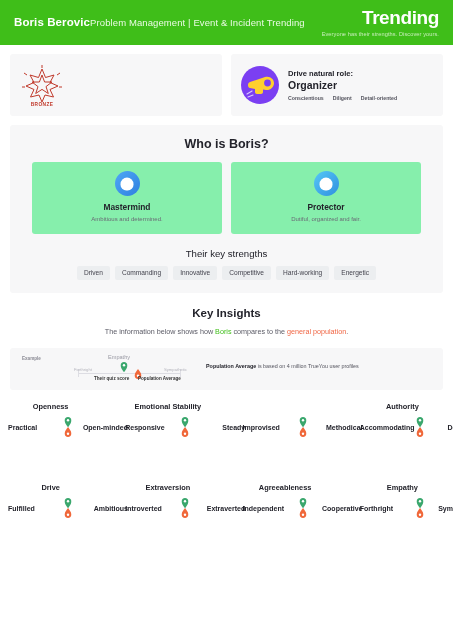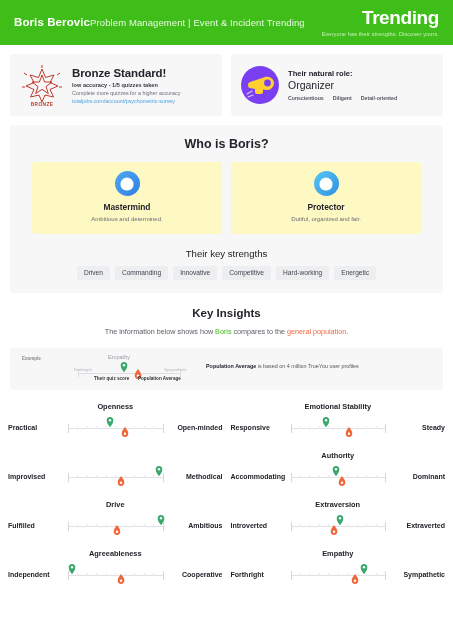--- a/index.html
+++ b/index.html
@@ -33,33 +33,33 @@
               font-size:4.8px;font-weight:bold;color:#c0392b;letter-spacing:.4px;}
   .card-txt{flex:1;min-width:0;}
   .card-title{font-size:11.5px;font-weight:bold;color:#23232b;letter-spacing:-.1px;}
   .card-sub{font-size:5.6px;font-weight:bold;color:#3a3a44;margin-top:3px;}
   .card-note{font-size:5.4px;color:#6f6f7a;margin-top:2.5px;}
   .card-link{font-size:5.4px;color:#4aa3df;margin-top:1.5px;}
 
   .role-art{width:38px;height:38px;flex:0 0 38px;border-radius:50%;
             background:#7b3ff2;margin-right:9px;position:relative;overflow:hidden;}
   .role-title{font-size:7.6px;font-weight:bold;color:#23232b;}
-  .role-name{font-size:10.5px;font-weight:normal;color:#23232b;margin-top:1px;}
+  .role-name{font-size:10.5px;font-weight:bold;color:#23232b;margin-top:1px;}
   .role-traits{display:flex;gap:9px;margin-top:4px;}
   .role-trait{font-size:5.2px;color:#55555f;font-weight:bold;}
 
   
   .who{background:#f7f7f8;border-radius:3px;margin:9px 10px 0 10px;padding:12px 22px 13px 22px;
        box-sizing:border-box;text-align:center;}
   .who-title{font-size:12.5px;font-weight:bold;color:#23232b;}
   .who-body{font-size:7.4px;color:#5b5b66;line-height:1.55;margin-top:9px;}
   .who-body b{color:#23232b;}
 
   .types{display:flex;gap:9px;margin-top:11px;}
-  .type-card{flex:1;background:#fef9c3;border-radius:3px;padding:9px 6px 10px 6px;text-align:center;}
+  .type-card{flex:1;background:#86efac;border-radius:3px;padding:9px 6px 10px 6px;text-align:center;}
   .type-icon{width:25px;height:25px;border-radius:50%;margin:0 auto 6px auto;position:relative;}
   .ti-mastermind{background:linear-gradient(135deg,#4fa8f5,#2f7fe0);}
   .ti-visionary{background:linear-gradient(135deg,#b24ef0,#7b2fd0);}
   .ti-protector{background:linear-gradient(135deg,#56c8f5,#2f8fe0);}
   .type-icon .head{position:absolute;left:50%;top:50%;transform:translate(-50%,-50%);
     width:13px;height:13px;background:#fff;border-radius:50% 50% 45% 45%;}
   .type-name{font-size:8.4px;font-weight:bold;color:#23232b;}
   .type-desc{font-size:6px;color:#6a6a75;margin-top:3px;line-height:1.45;}
 
   .strengths-title{font-size:9.6px;font-weight:normal;color:#23232b;text-align:center;margin-top:14px;}
@@ -82,22 +82,22 @@
   .lm-line{position:absolute;left:6px;right:6px;top:19px;height:1px;background:#dddde3;}
   .lm-cap{position:absolute;top:15px;width:1px;height:8px;background:#dddde3;}
   .lm-left-lbl{position:absolute;left:2px;top:13px;font-size:4.2px;color:#b5b5bd;}
   .lm-right-lbl{position:absolute;right:0px;top:13px;font-size:4.2px;color:#b5b5bd;}
   .lm-q{position:absolute;left:22px;top:22px;font-size:4.6px;color:#333;font-weight:bold;}
   .lm-p{position:absolute;left:66px;top:22px;font-size:4.6px;color:#333;font-weight:bold;}
   .legend-note{position:absolute;left:196px;top:15px;font-size:5.4px;color:#55555f;}
   .legend-note b{color:#23232b;}
 
   
-  .traits{margin:10px 8px 0 8px;display:grid;grid-template-columns:1fr 1fr;
-          column-gap:8px;row-gap:0px;}
+  .traits{margin:10px 8px 0 8px;display:grid;grid-template-columns:1fr 1fr 1fr 1fr;
+          column-gap:8px;row-gap:0px;gap:32px;}
   .trait{height:49px;position:relative;}
   .trait-name{position:absolute;left:0;right:0;top:2px;text-align:center;
               font-size:7.4px;font-weight:bold;color:#23232b;}
   .trait-row{position:absolute;left:0;right:0;top:20px;height:16px;display:flex;align-items:center;}
   .t-left{font-size:7px;font-weight:bold;color:#23232b;width:56px;text-align:left;flex:0 0 56px;}
   .t-right{font-size:7px;font-weight:bold;color:#23232b;width:56px;text-align:right;flex:0 0 56px;}
   .scale{flex:1;position:relative;height:16px;margin:0 4px;}
   .scale-line{position:absolute;left:0;right:0;top:8px;height:1px;background:#e0e0e6;}
   .scale-cap{position:absolute;top:4px;width:1px;height:9px;background:#d5d5dd;}
   .scale-tick{position:absolute;top:6.5px;width:1px;height:3px;background:#e8e8ee;}
@@ -128,38 +128,32 @@
       <div class="badge-art">
         <svg viewBox="0 0 44 44" width="44" height="44" aria-hidden="true">
           <g stroke="#c0392b" stroke-width="1" fill="none">
             <path d="M22 6 L25.5 14.5 L34 12 L30 19.5 L38 23 L30 26.5 L33.5 34 L25 32 L22 39 L19 32 L10.5 34 L14 26.5 L6 23 L14 19.5 L10 12 L18.5 14.5 Z"></path>
             <path d="M22 12 L24.6 19 L32 19 L26 23.6 L28.3 30.5 L22 26.4 L15.7 30.5 L18 23.6 L12 19 L19.4 19 Z"></path>
             <path d="M22 2 L22 5 M4 10 L7 12 M40 10 L37 12 M2 24 L5 24 M42 24 L39 24"></path>
           </g>
         </svg>
         <div class="badge-word">BRONZE</div>
       </div>
-      <div class="card-txt">
-        <div class="card-title">Bronze Standard!</div>
-        <div class="card-sub">low accuracy - 1/5 quizzes taken</div>
-        <div class="card-note">Complete more quizzes for a higher accuracy</div>
-        <div class="card-link">totaljobs.com/account/psychometric-survey</div>
-      </div>
     </div>
 
     <div class="card">
       <div class="role-art">
         <svg viewBox="0 0 38 38" width="38" height="38" aria-hidden="true">
           <path d="M9 16 L24 11 C29 9.5 33 13 33 17 C33 21.5 29 24.5 25 24 L22 23.6 L22 26 C22 27.2 21 28 20 28 L16 28 C14.8 28 14 27.2 14 26 L14 23 L9 22 C7.6 21.7 7 20.7 7 19 C7 17.4 7.8 16.4 9 16 Z" fill="#ffd02e"></path>
           <circle cx="26.5" cy="17" r="3.4" fill="#7b3ff2"></circle>
           <path d="M6 28 L11 25 M7 31 L12 29" stroke="#d9c6ff" stroke-width="1.2" stroke-linecap="round" fill="none"></path>
         </svg>
       </div>
       <div class="card-txt">
-        <div class="role-title">Their natural role:</div>
+        <div class="role-title">Drive natural role:</div>
         <div class="role-name">Organizer</div>
         <div class="role-traits">
           <div class="role-trait">Conscientious</div>
           <div class="role-trait">Diligent</div>
           <div class="role-trait">Detail-oriented</div>
         </div>
       </div>
     </div>
   </div>
 

